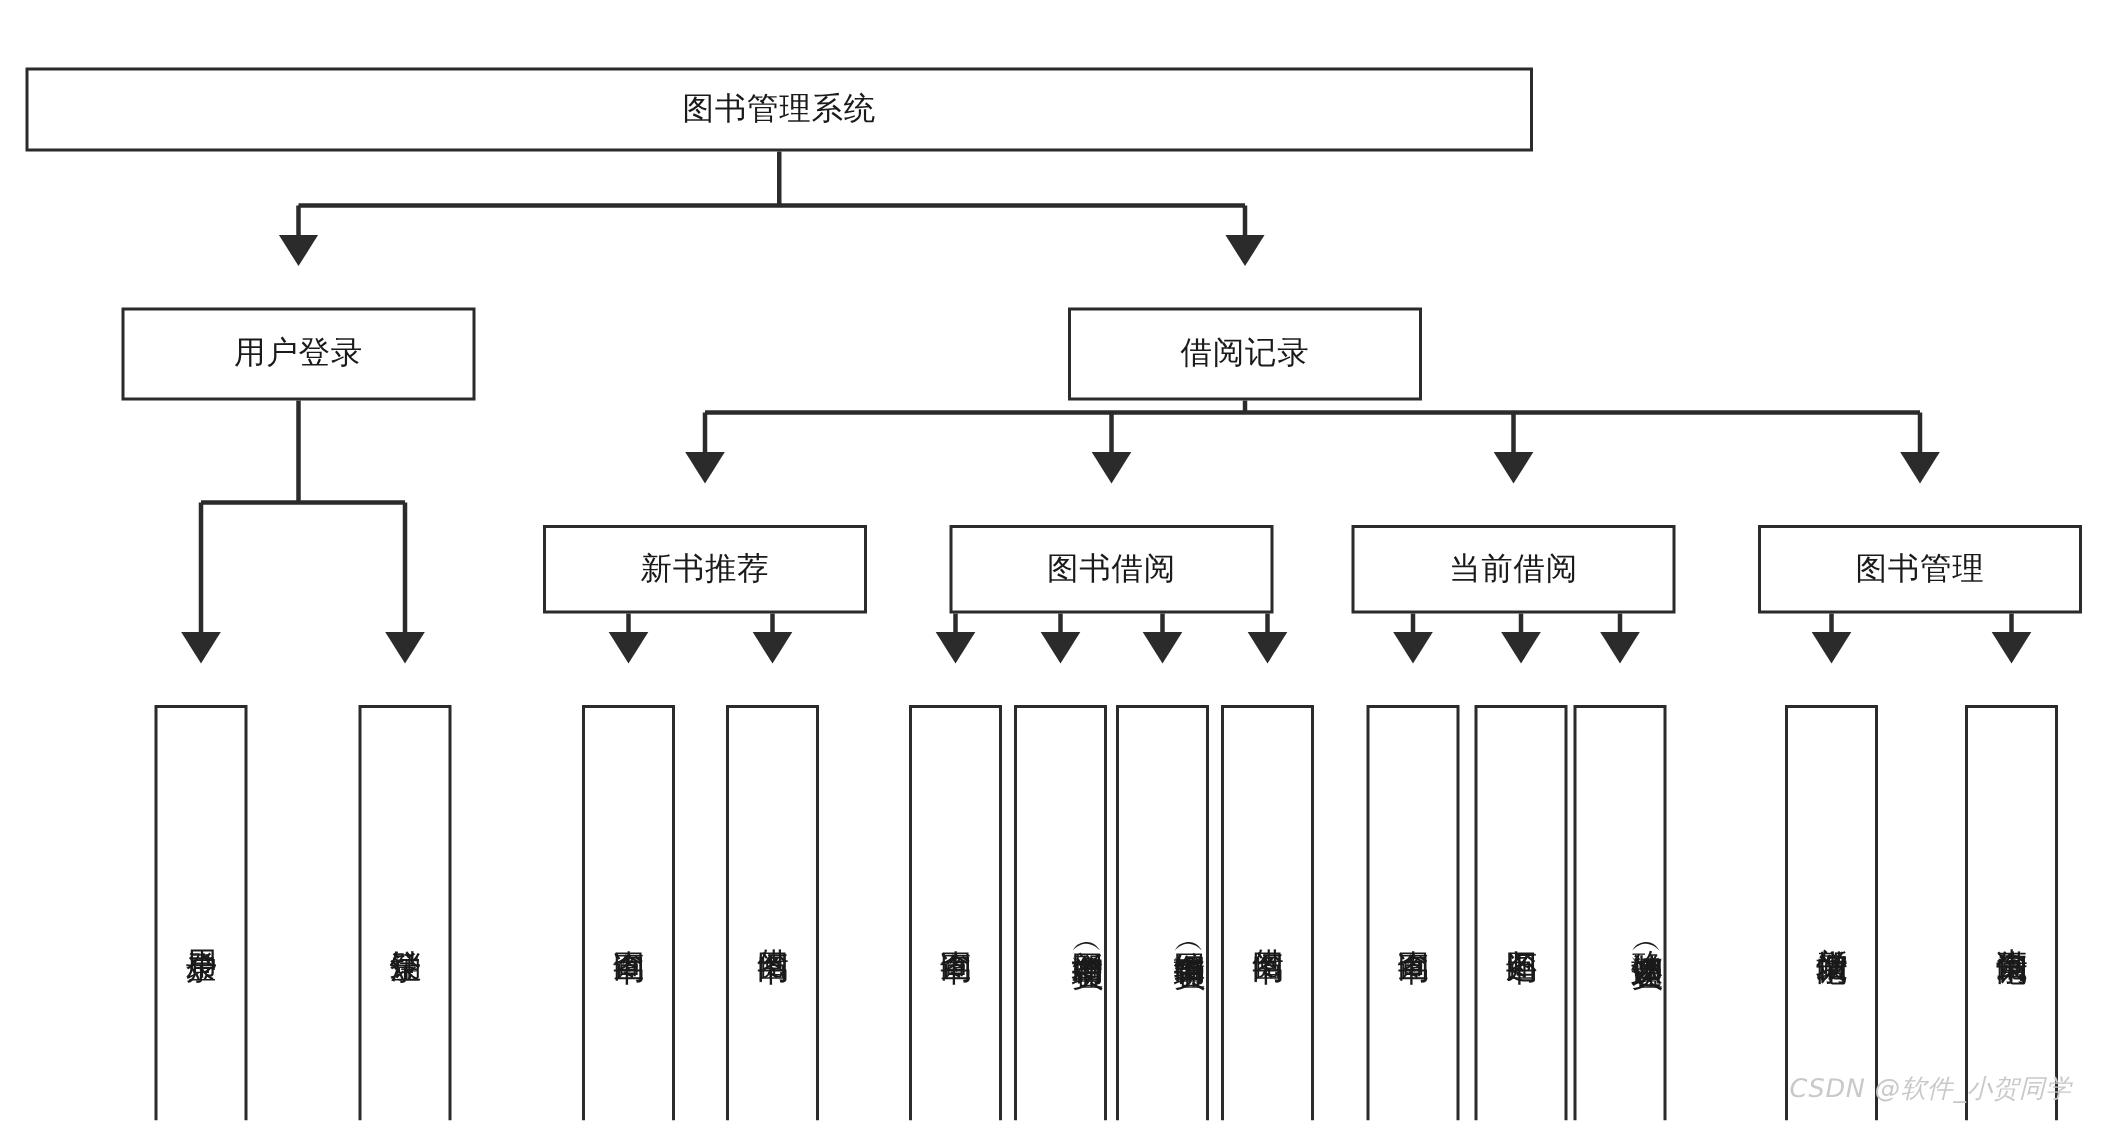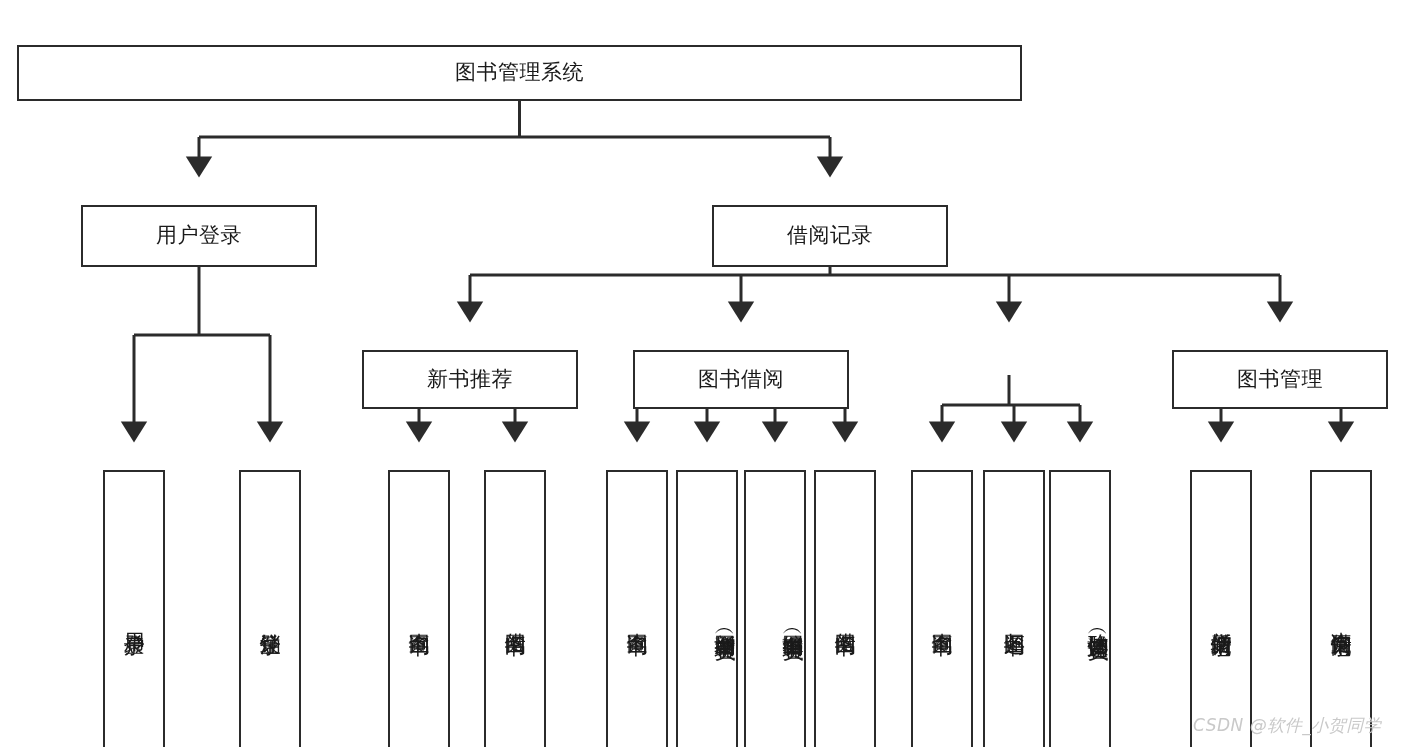--- a/index.html
+++ b/index.html
@@ -122,20 +122,21 @@
     </g>
   </svg>
 
   <div class="node node-h" style="left: 17px; top: 11px; width: 1005px; height: 56px; border-color: rgb(43, 43, 43); background: rgb(255, 255, 255); color: rgb(26, 26, 26);">图书管理系统</div>
 
   <div class="node node-h" style="left: 81px; top: 171px; width: 236px; height: 62px; border-color: rgb(43, 43, 43); background: rgb(255, 255, 255); color: rgb(26, 26, 26);">用户登录</div>
   <div class="node node-h" style="left: 712px; top: 171px; width: 236px; height: 62px; border-color: rgb(43, 43, 43); background: rgb(255, 255, 255); color: rgb(26, 26, 26);">借阅记录</div>
 
   <div class="node node-h" style="left: 633px; top: 316px; width: 216px; height: 59px; border-color: rgb(43, 43, 43); background: rgb(255, 255, 255); color: rgb(26, 26, 26);">图书借阅</div>
   <div class="node node-h" style="left: 362px; top: 316px; width: 216px; height: 59px; border-color: rgb(43, 43, 43); background: rgb(255, 255, 255); color: rgb(26, 26, 26);">新书推荐</div>
+  <div class="node node-h" style="left: 901px; top: 316px; width: 216px; height: 59px; border-color: rgb(43, 43, 43); background: rgb(255, 255, 255); color: rgb(26, 26, 26);">当前借阅</div>
   <div class="node node-h" style="left: 1172px; top: 316px; width: 216px; height: 59px; border-color: rgb(43, 43, 43); background: rgb(255, 255, 255); color: rgb(26, 26, 26);">图书管理</div>
 
   <div class="node node-v node-v-center" style="left: 103px; top: 436px; width: 62px; height: 296px; border-color: rgb(43, 43, 43); background: rgb(255, 255, 255); color: rgb(26, 26, 26);">用户登录</div>
   <div class="node node-v node-v-center" style="left: 239px; top: 436px; width: 62px; height: 296px; border-color: rgb(43, 43, 43); background: rgb(255, 255, 255); color: rgb(26, 26, 26);">注销登录</div>
   <div class="node node-v node-v-center" style="left: 388px; top: 436px; width: 62px; height: 296px; border-color: rgb(43, 43, 43); background: rgb(255, 255, 255); color: rgb(26, 26, 26);">查询图书</div>
   <div class="node node-v node-v-center" style="left: 484px; top: 436px; width: 62px; height: 296px; border-color: rgb(43, 43, 43); background: rgb(255, 255, 255); color: rgb(26, 26, 26);">借阅图书</div>
   <div class="node node-v node-v-center" style="left: 606px; top: 436px; width: 62px; height: 296px; border-color: rgb(43, 43, 43); background: rgb(255, 255, 255); color: rgb(26, 26, 26);">查询图书</div>
   <div class="node node-v" style="left: 676px; top: 436px; width: 62px; height: 296px; border-color: rgb(43, 43, 43); background: rgb(255, 255, 255); color: rgb(26, 26, 26);">新增图书（管理员）</div>
   <div class="node node-v" style="left: 744px; top: 436px; width: 62px; height: 296px; border-color: rgb(43, 43, 43); background: rgb(255, 255, 255); color: rgb(26, 26, 26);">编辑图书（管理员）</div>
   <div class="node node-v node-v-center" style="left: 814px; top: 436px; width: 62px; height: 296px; border-color: rgb(43, 43, 43); background: rgb(255, 255, 255); color: rgb(26, 26, 26);">借阅图书</div>

